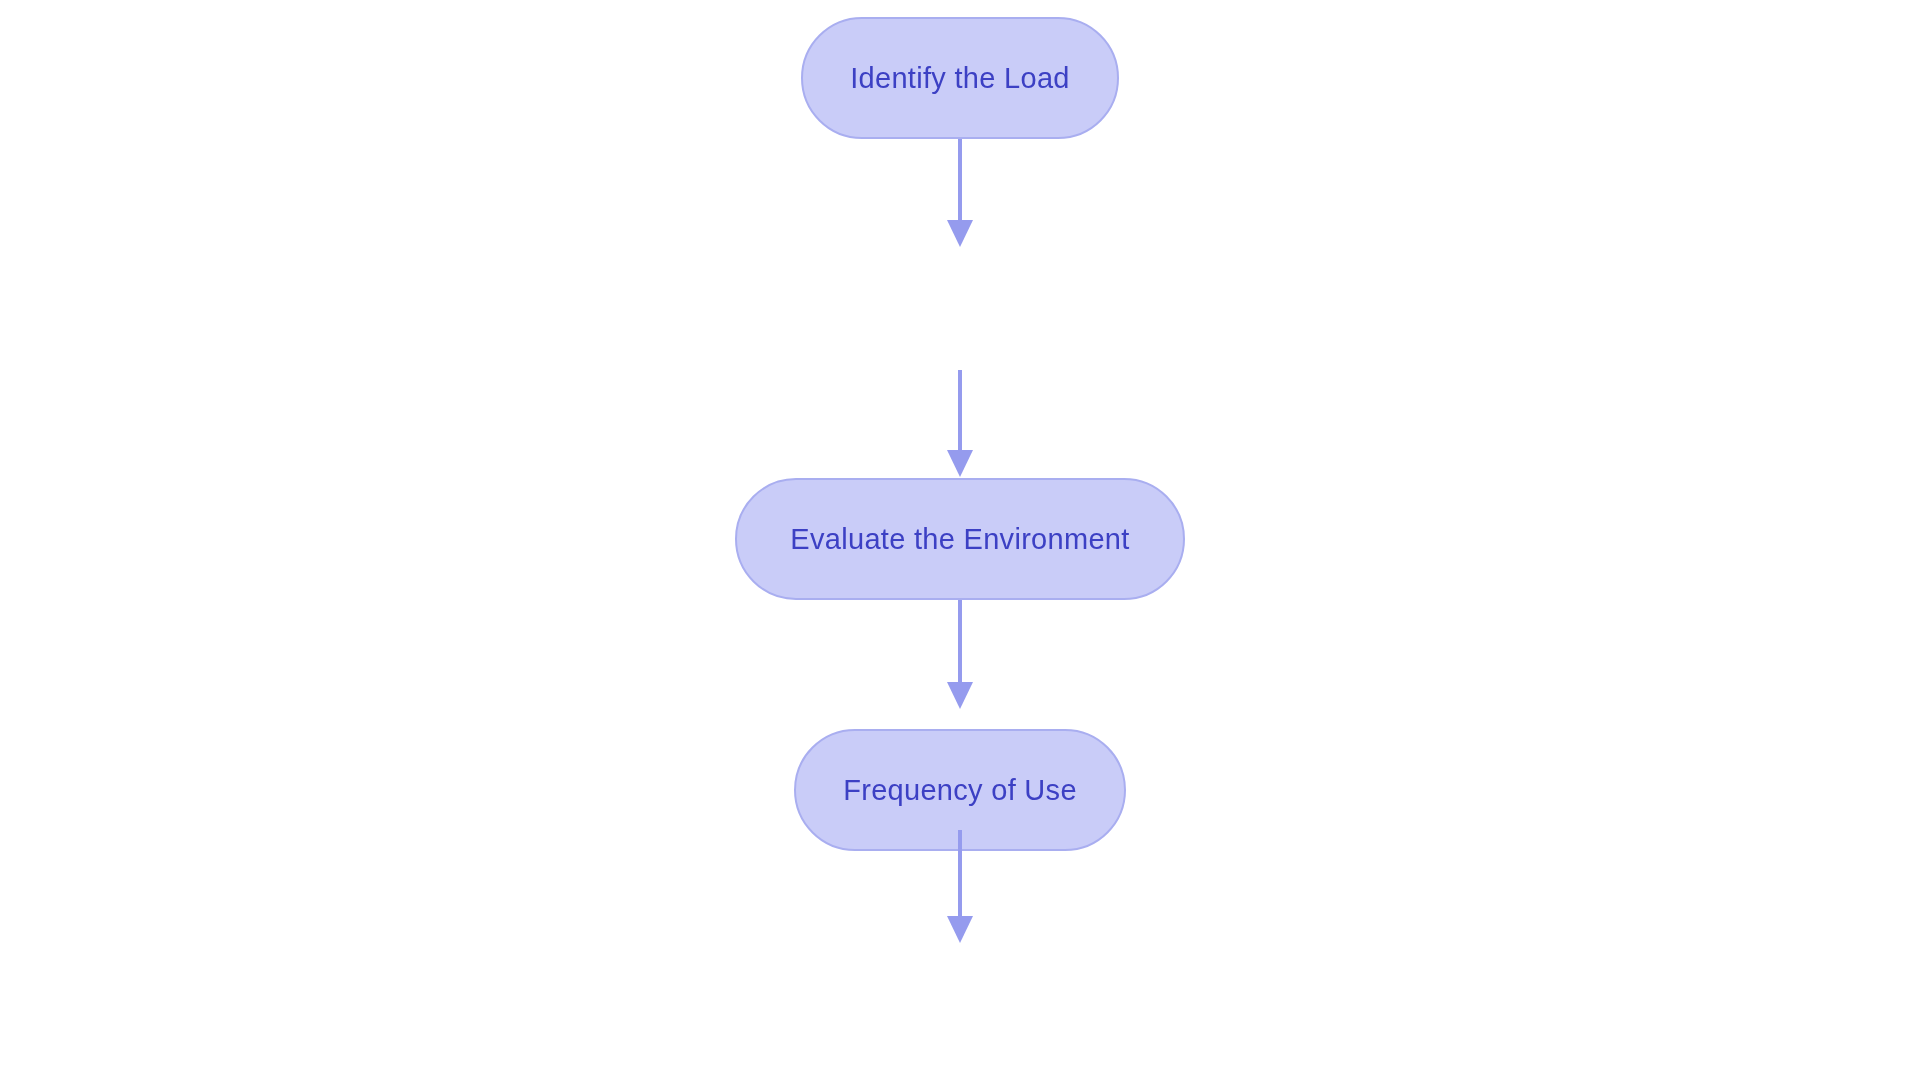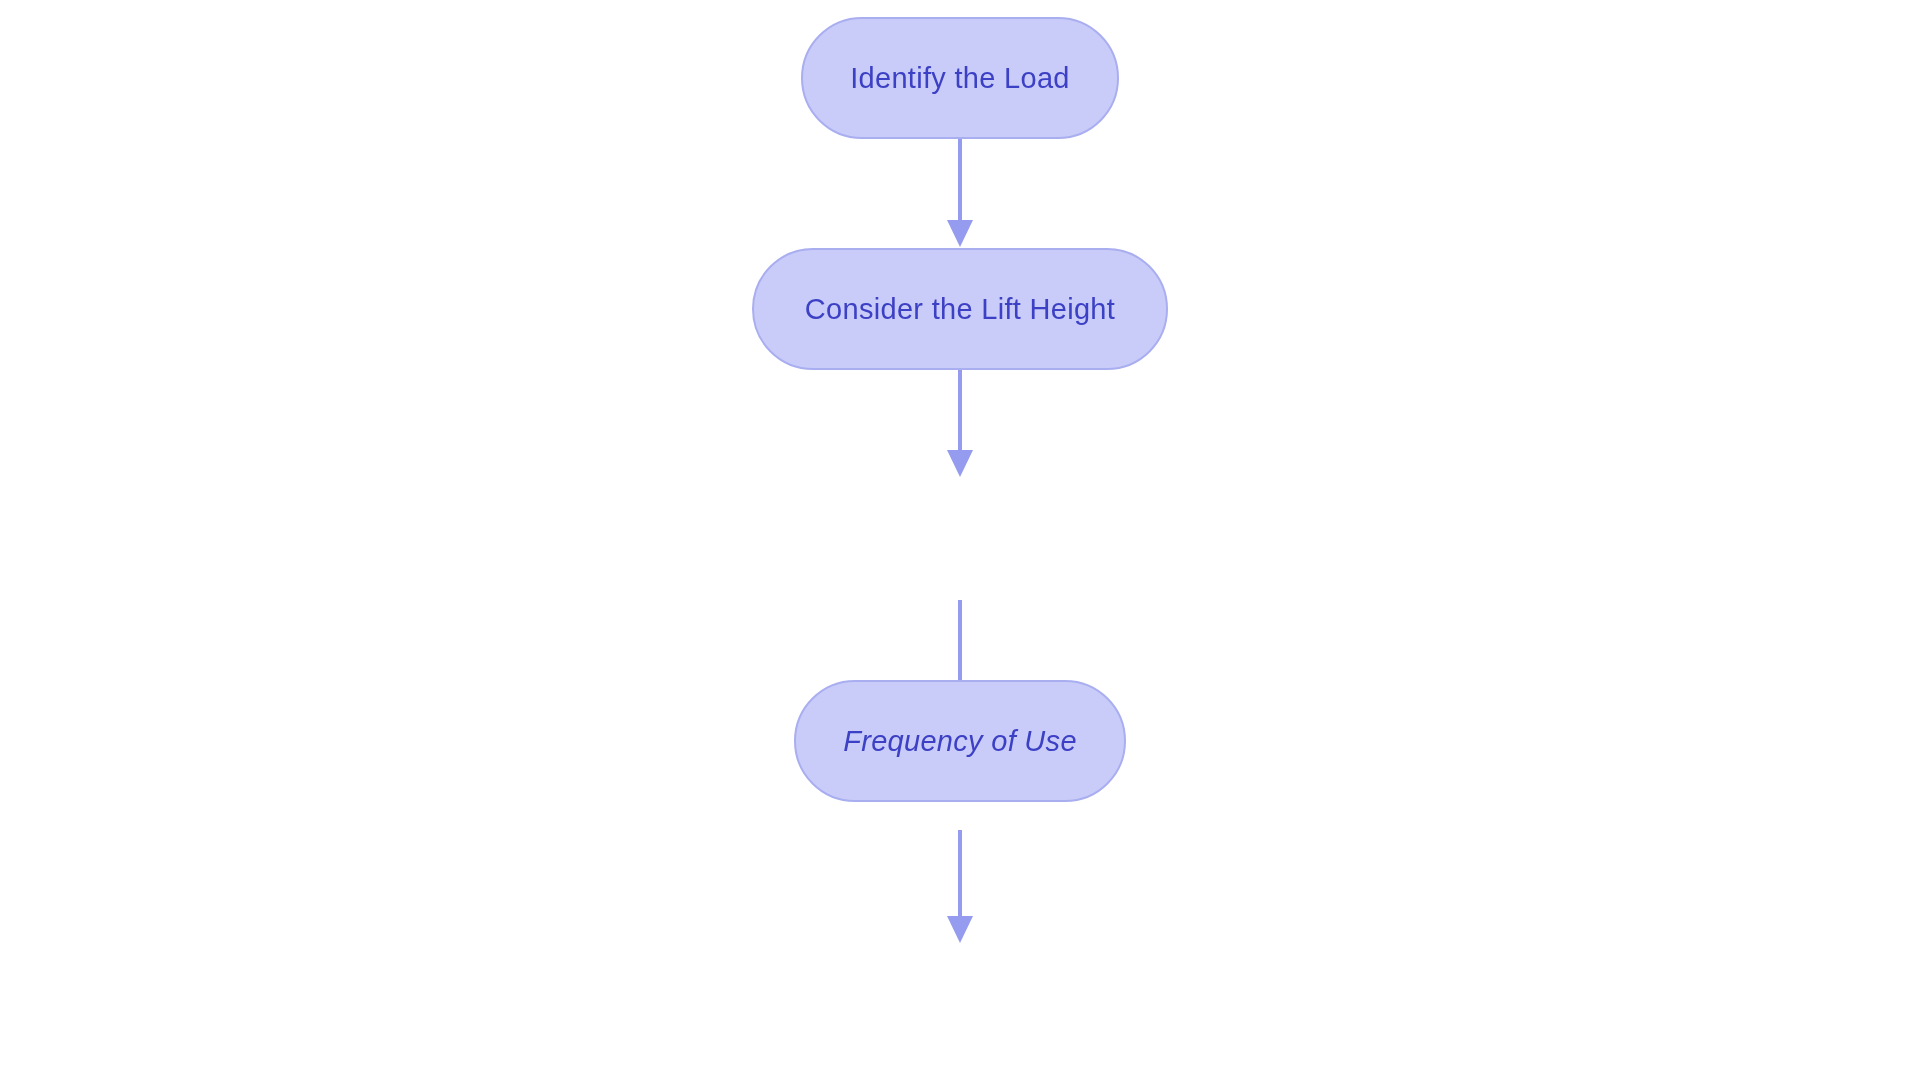--- a/index.html
+++ b/index.html
@@ -35,21 +35,21 @@
   }
   .node span {
     font-size: 29px;
     letter-spacing: 0.3px;
     color: var(--node-text);
     white-space: nowrap;
   }
   .n1 { left: 801px; top: 17px;  width: 318px; }
   .n2 { left: 752px; top: 248px; width: 416px; }
   .n3 { left: 735px; top: 478px; width: 450px; }
-  .n4 { left: 794px; top: 680px; width: 332px; font-style: italic; }
+  .n4 { left: 794px; top: 729px; width: 332px; }
   .n5 { left: 762px; top: 944px; width: 396px; }
   .arrow {
     position: absolute;
     left: 958px;
     width: 4px;
     background: var(--arrow-color);
   }
   .arrow::after {
     content: "";
     position: absolute;
@@ -71,26 +71,26 @@
 <body>
 
 <div class="canvas">
 
   <div class="node n1">
     <span>Identify the Load</span>
   </div>
 
   <div class="arrow a1"></div>
 
-  <div class="node n2">
-    <span>Consider the Lift Height</span>
-  </div>
 
   <div class="arrow a2"></div>
 
+  <div class="node n3">
+    <span>Evaluate the Environment</span>
+  </div>
 
   <div class="arrow a3"></div>
 
   <div class="node n4">
     <span>Frequency of Use</span>
   </div>
 
   <div class="arrow a4"></div>
 
 

